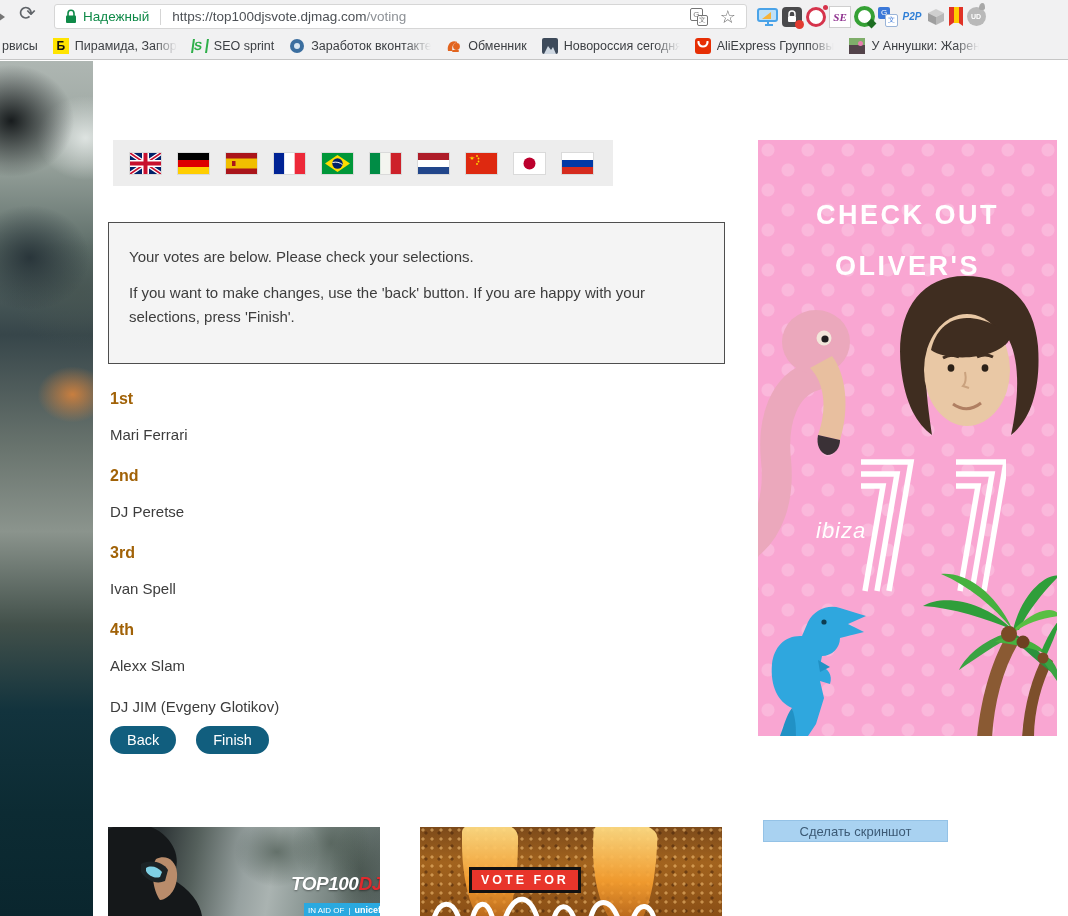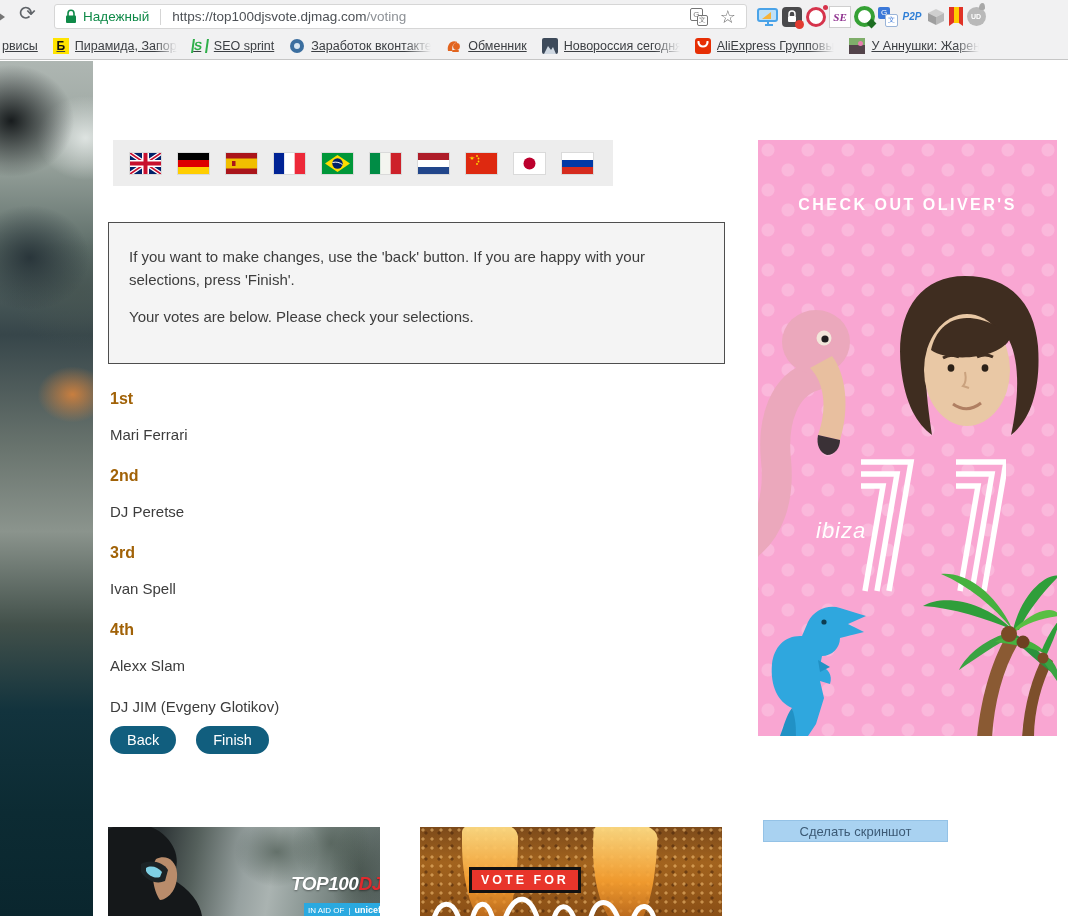--- a/index.html
+++ b/index.html
@@ -47,21 +47,21 @@
   .ext-flagbm{position:relative;width:16px;height:20px;}
   .ext-ud{width:19px;height:19px;background:#b9b9b9;border-radius:50%;color:#fff;font-size:7px;font-weight:bold;
           display:flex;align-items:center;justify-content:center;position:relative;}
   .ext-ud:before{content:"";position:absolute;top:-4px;right:1px;width:6px;height:7px;background:#a8a8a8;
                  border-radius:60% 40% 50% 50%/70% 70% 30% 30%;}
 
   
   .bmbar{position:absolute;left:0;top:33px;width:1068px;height:27px;background:#f1f1f2;
          border-bottom:1px solid #c6c6c6;display:flex;align-items:center;gap:15px;
          font-size:12.5px;color:#3b3e42;padding-left:2px;box-sizing:border-box;overflow:hidden;}
-  .bm{display:flex;align-items:center;gap:6px;flex:none;cursor:pointer;text-decoration:underline;}
+  .bm{display:flex;align-items:center;gap:6px;flex:none;cursor:pointer;}
   .bm-label{white-space:nowrap;}
   .fade{overflow:hidden;-webkit-mask-image:linear-gradient(90deg,#000 78%,transparent 100%);
         mask-image:linear-gradient(90deg,#000 78%,transparent 100%);}
   .w102{max-width:102px;} .w120{max-width:120px;} .w116{max-width:116px;} .w118{max-width:118px;} .w108{max-width:108px;}
   .fav{width:16px;height:16px;flex:none;display:flex;align-items:center;justify-content:center;}
   .fav-b{background:#ffe400;color:#111;font-weight:bold;font-size:12px;}
   .fav-s{color:#2faf4a;font-weight:bold;font-size:12px;border-left:2px solid #2faf4a;border-right:2px solid #2faf4a;
          transform:skewX(-8deg);width:12px;height:14px;line-height:14px;}
   .fav-vk{width:14px;height:14px;border-radius:50%;background:#3b6e9f;position:relative;}
   .fav-vk:after{content:"";position:absolute;left:4px;top:4px;width:6px;height:6px;border-radius:50%;background:#d8e6f2;}
@@ -101,21 +101,21 @@
        padding:6px 17px;font-family:inherit;cursor:pointer;}
 
   
   .ad-right{position:absolute;left:758px;top:79px;width:299px;height:596px;overflow:hidden;
     background-color:#f9a6d2;
     background-image:
       radial-gradient(circle at 10px 10px, rgba(255,255,255,0.20) 6px, rgba(255,255,255,0) 7px),
       radial-gradient(circle at 30px 30px, rgba(255,255,255,0.20) 6px, rgba(255,255,255,0) 7px);
     background-size:40px 40px;cursor:pointer;}
   .ad-head{position:absolute;left:0;top:50px;width:100%;text-align:center;color:#fff;
-           font-weight:bold;font-size:16px;letter-spacing:2.5px;line-height:1.9;}
+           font-weight:bold;font-size:27px;letter-spacing:2.5px;line-height:1.9;}
   .ad-face{position:absolute;right:12px;top:132px;}
   .ad-flamingo{position:absolute;left:-4px;top:150px;}
   .ad-logo77{position:absolute;left:58px;top:318px;}
   .ad-dino{position:absolute;left:8px;top:462px;}
   .ad-palms{position:absolute;right:-2px;bottom:-2px;}
 
   
   .ad1{position:absolute;left:108px;top:766px;width:244px;height:89px;overflow:hidden;cursor:pointer;
     background:
       radial-gradient(60px 50px at 62% 28%, rgba(42,58,48,0.55), rgba(42,58,48,0) 70%),
@@ -334,22 +334,22 @@
           <circle cx="15.5" cy="10.5" r="6" fill="#bc002d"></circle>
       </svg>
       <svg class="flag" viewBox="0 0 31 21">
         <rect width="31" height="7" fill="#fff"></rect>
           <rect y="7" width="31" height="7" fill="#0039a6"></rect>
           <rect y="14" width="31" height="7" fill="#d52b1e"></rect>
       </svg>
     </div>
 
     <div class="msgbox">
+      <p>Your votes are below. Please check your selections.</p>
       <p>If you want to make changes, use the 'back' button. If you are happy with your selections, press 'Finish'.</p>
-      <p>Your votes are below. Please check your selections.</p>
     </div>
 
     <div class="votes">
       <div class="vote-row">
         <div class="rank">1st</div>
         <div class="vname">Mari Ferrari</div>
       </div>
       <div class="vote-row">
         <div class="rank">2nd</div>
         <div class="vname">DJ Peretse</div>

